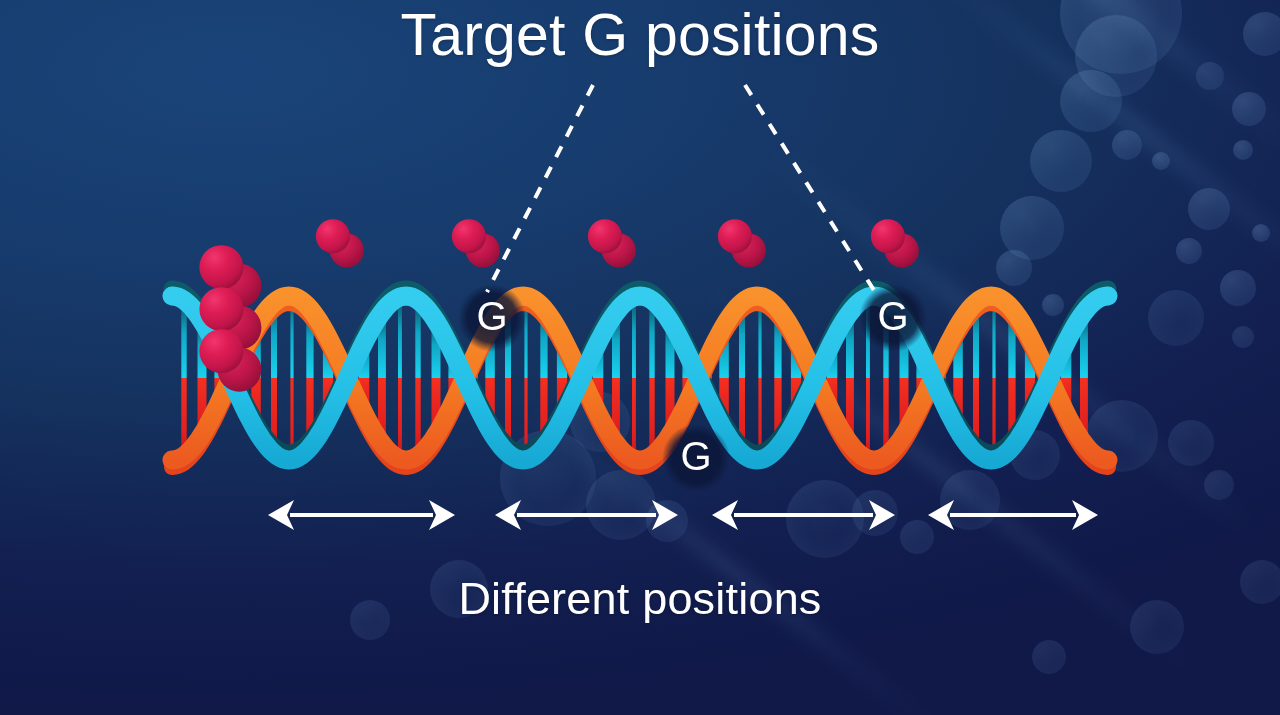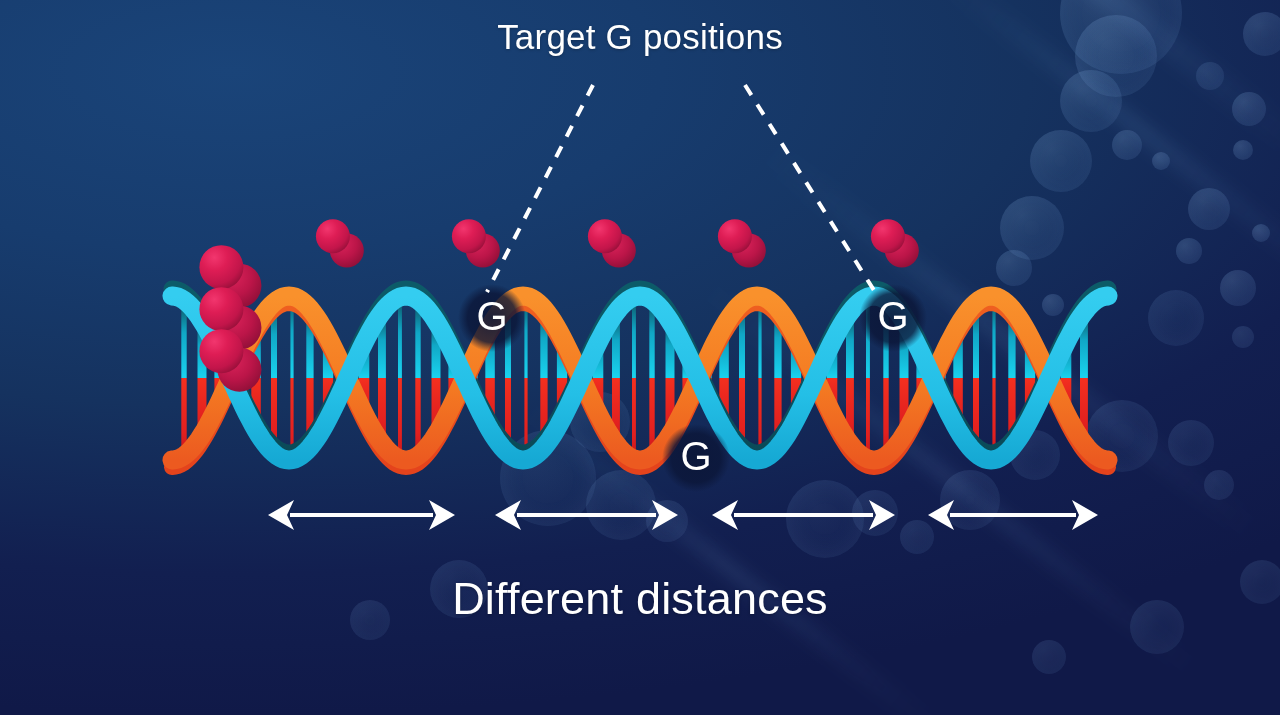--- a/index.html
+++ b/index.html
@@ -16,21 +16,21 @@
          background:radial-gradient(circle at 34% 30%, rgba(150,195,240,.17), rgba(110,160,220,.09) 62%, rgba(90,140,210,.02) 100%);
          box-shadow:inset 0 0 24px rgba(160,200,245,.10);}
   .bokeh.dim{background:radial-gradient(circle at 36% 32%, rgba(120,165,220,.10), rgba(90,140,205,.05) 65%, rgba(80,130,200,.01) 100%);}
 
   #svgmain{position:absolute;left:0;top:0;width:1280px;height:715px;}
 
   .ttl{
     position:absolute;left:0;right:0;text-align:center;color:#fff;
     font-weight:400;letter-spacing:.2px;text-shadow:0 1px 3px rgba(0,0,0,.25);
   }
-  #title{top:17px;font-size:35px;}
+  #title{top:1px;font-size:59px;}
   #caption{top:570px;font-size:45px;line-height:1.27;}
 </style>
 </head>
 <body>
 
 <div id="stage">
 
   <div>
     <div class="streak" style="left:820px;top:-30px;width:540px;height:26px;transform:rotate(38deg);"></div>
     <div class="streak" style="left:880px;top:120px;width:520px;height:20px;transform:rotate(38deg);"></div>
@@ -280,15 +280,15 @@
         <path d="M 712 515 L 738 500 L 731 515 L 738 530 Z" fill="#ffffff"></path>
         <path d="M 895 515 L 869 500 L 876 515 L 869 530 Z" fill="#ffffff"></path>
         <line x1="950" y1="515" x2="1076" y2="515" stroke="#ffffff" stroke-width="4"></line>
         <path d="M 928 515 L 954 500 L 947 515 L 954 530 Z" fill="#ffffff"></path>
         <path d="M 1098 515 L 1072 500 L 1079 515 L 1072 530 Z" fill="#ffffff"></path>
       </g>
   </svg>
 
   <div class="ttl" id="title">Target G positions</div>
   <div class="ttl" id="caption">
-    <div>Different distances</div>
+    <div>Different positions</div>
   </div>
 </div>
 
 </body></html>

